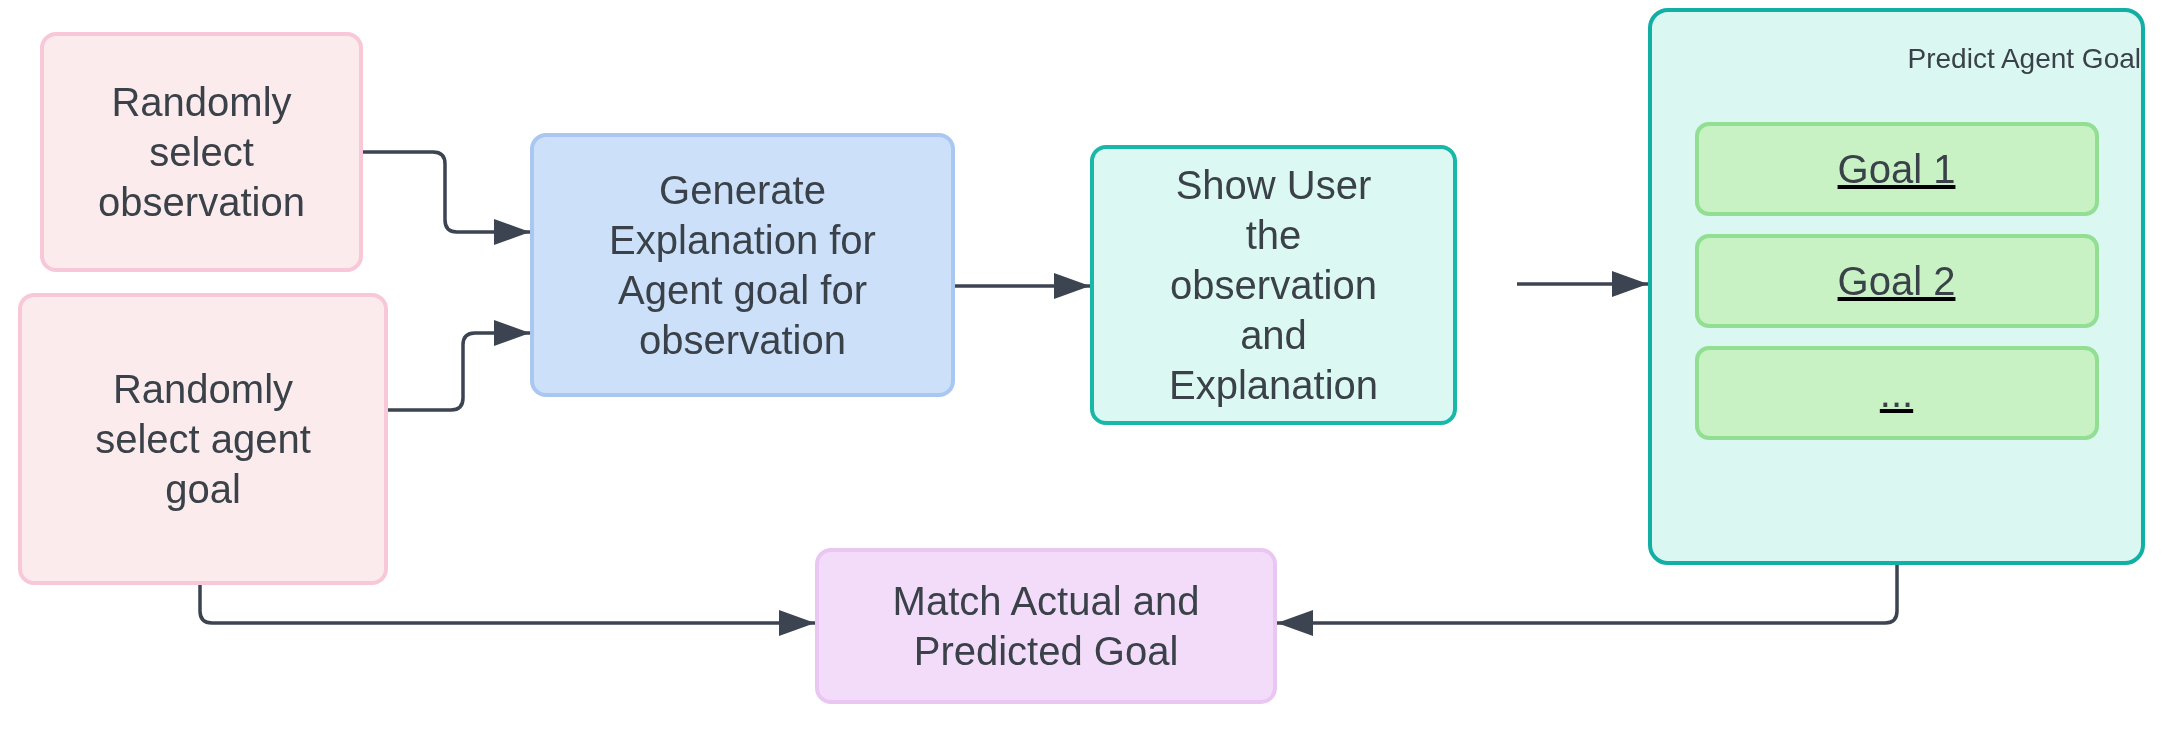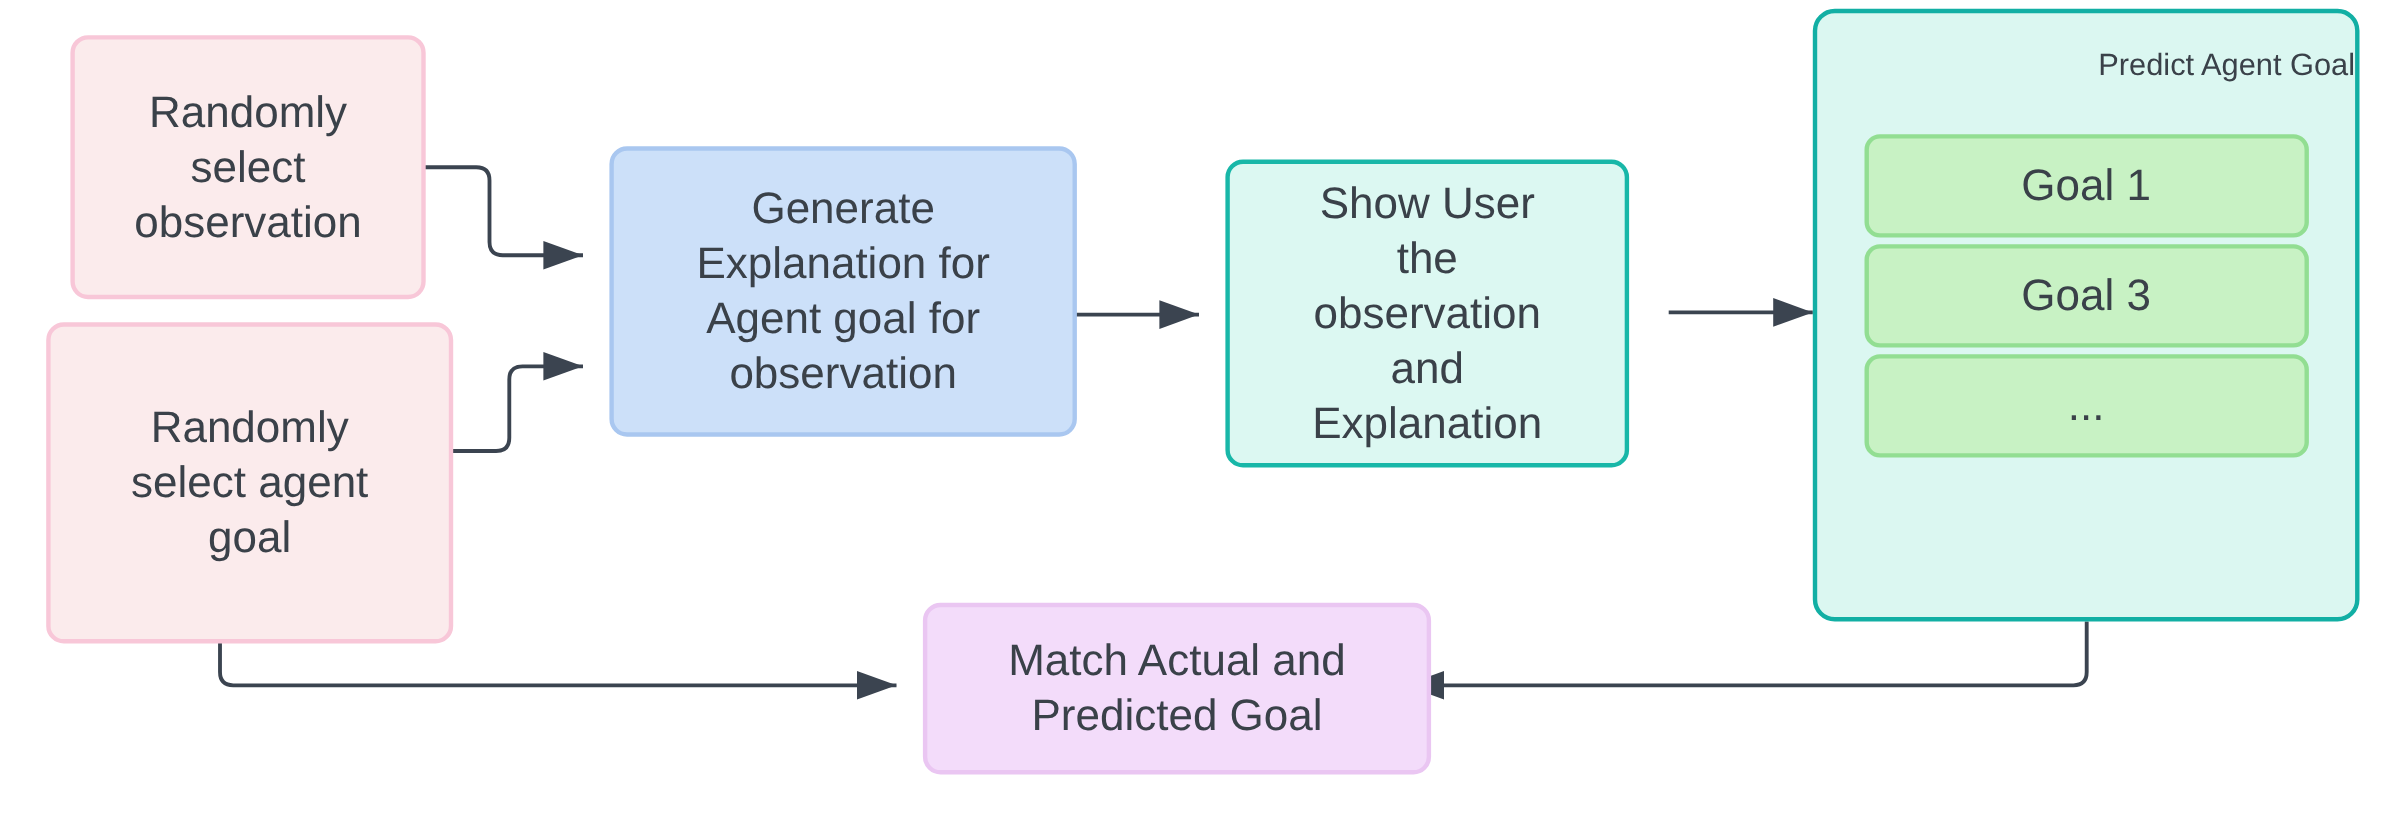--- a/index.html
+++ b/index.html
@@ -23,21 +23,20 @@
     display: flex;
     align-items: center;
     justify-content: center;
     text-align: center;
     color: #3A4149;
     font-size: 40px;
     line-height: 50px;
     border-style: solid;
     border-width: 4px;
     border-radius: 16px;
-    margin-left: 24px;
   }
   .node-pink   { background: #FBEBEC; border-color: #F8C7D8; }
   .node-blue   { background: #CCE0F9; border-color: #A9C7F0; }
   .node-teal   { background: #DCF8F2; border-color: #18B7A8; }
   .node-purple { background: #F3DCFA; border-color: #EAC6F2; }
 
   .n-select-observation { left: 40px;  top: 32px;  width: 323px; height: 240px; padding: 0 24px; }
   .n-select-agent-goal  { left: 18px;  top: 293px; width: 370px; height: 292px; padding: 0 45px; }
   .n-generate           { left: 530px; top: 133px; width: 425px; height: 264px; padding: 0 20px; }
   .n-show-user          { left: 1090px; top: 145px; width: 367px; height: 280px; padding: 0 50px; }
@@ -57,21 +56,22 @@
     text-align: right;
     color: #3A4149;
     font-size: 28px;
     line-height: 50px;
   }
   .goal-list {
     margin-top: 38px;
     display: flex;
     flex-direction: column;
     align-items: center;
-    gap: 6px;
+    gap: 18px;
+    text-decoration: underline;
   }
   .goal {
     box-sizing: border-box;
     width: 404px;
     height: 94px;
     background: #C8F2C4;
     border: 4px solid #92DE92;
     border-radius: 14px;
     display: flex;
     align-items: center;
@@ -118,21 +118,21 @@
     <span>Show User the observation and Explanation</span>
   </div>
 
   <div class="n-predict">
     <div class="predict-title">Predict Agent Goal</div>
     <div class="goal-list">
       <div class="goal">
         <span>Goal 1</span>
       </div>
       <div class="goal">
-        <span>Goal 3</span>
+        <span>Goal 2</span>
       </div>
       <div class="goal">
         <span>...</span>
       </div>
     </div>
   </div>
 
   <div class="node node-purple n-match">
     <span>Match Actual and Predicted Goal</span>
   </div>

